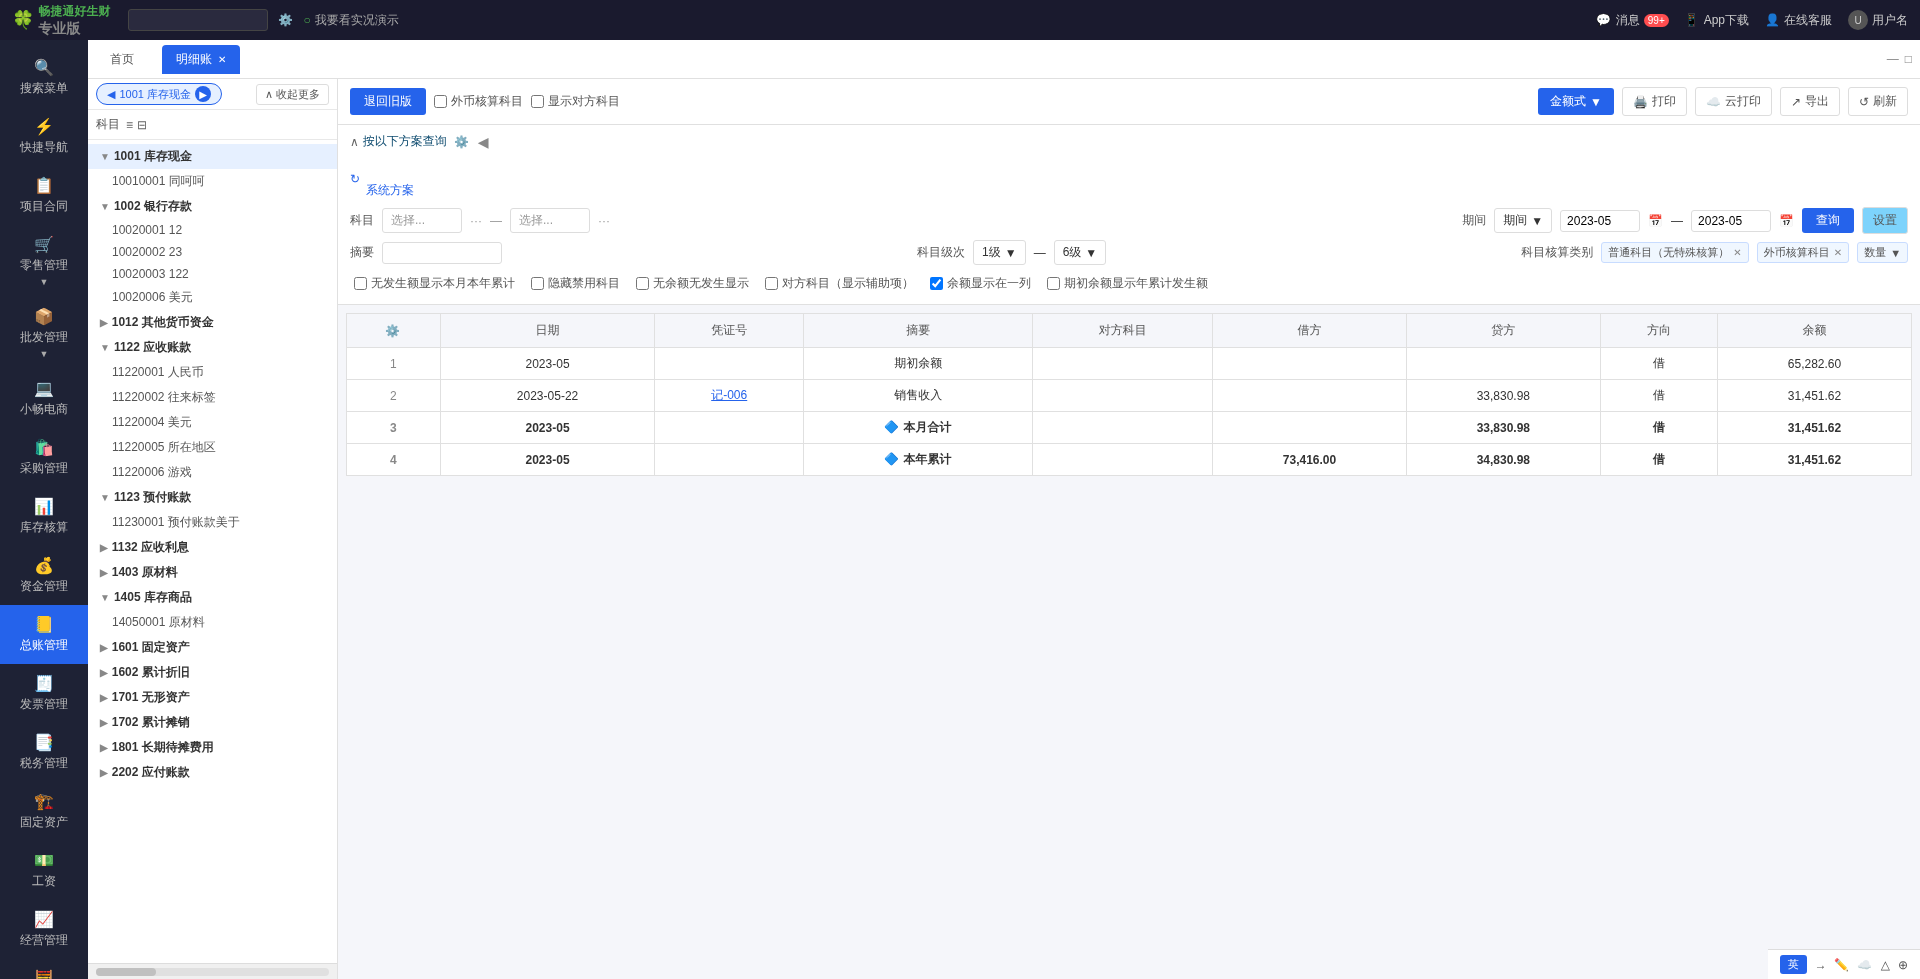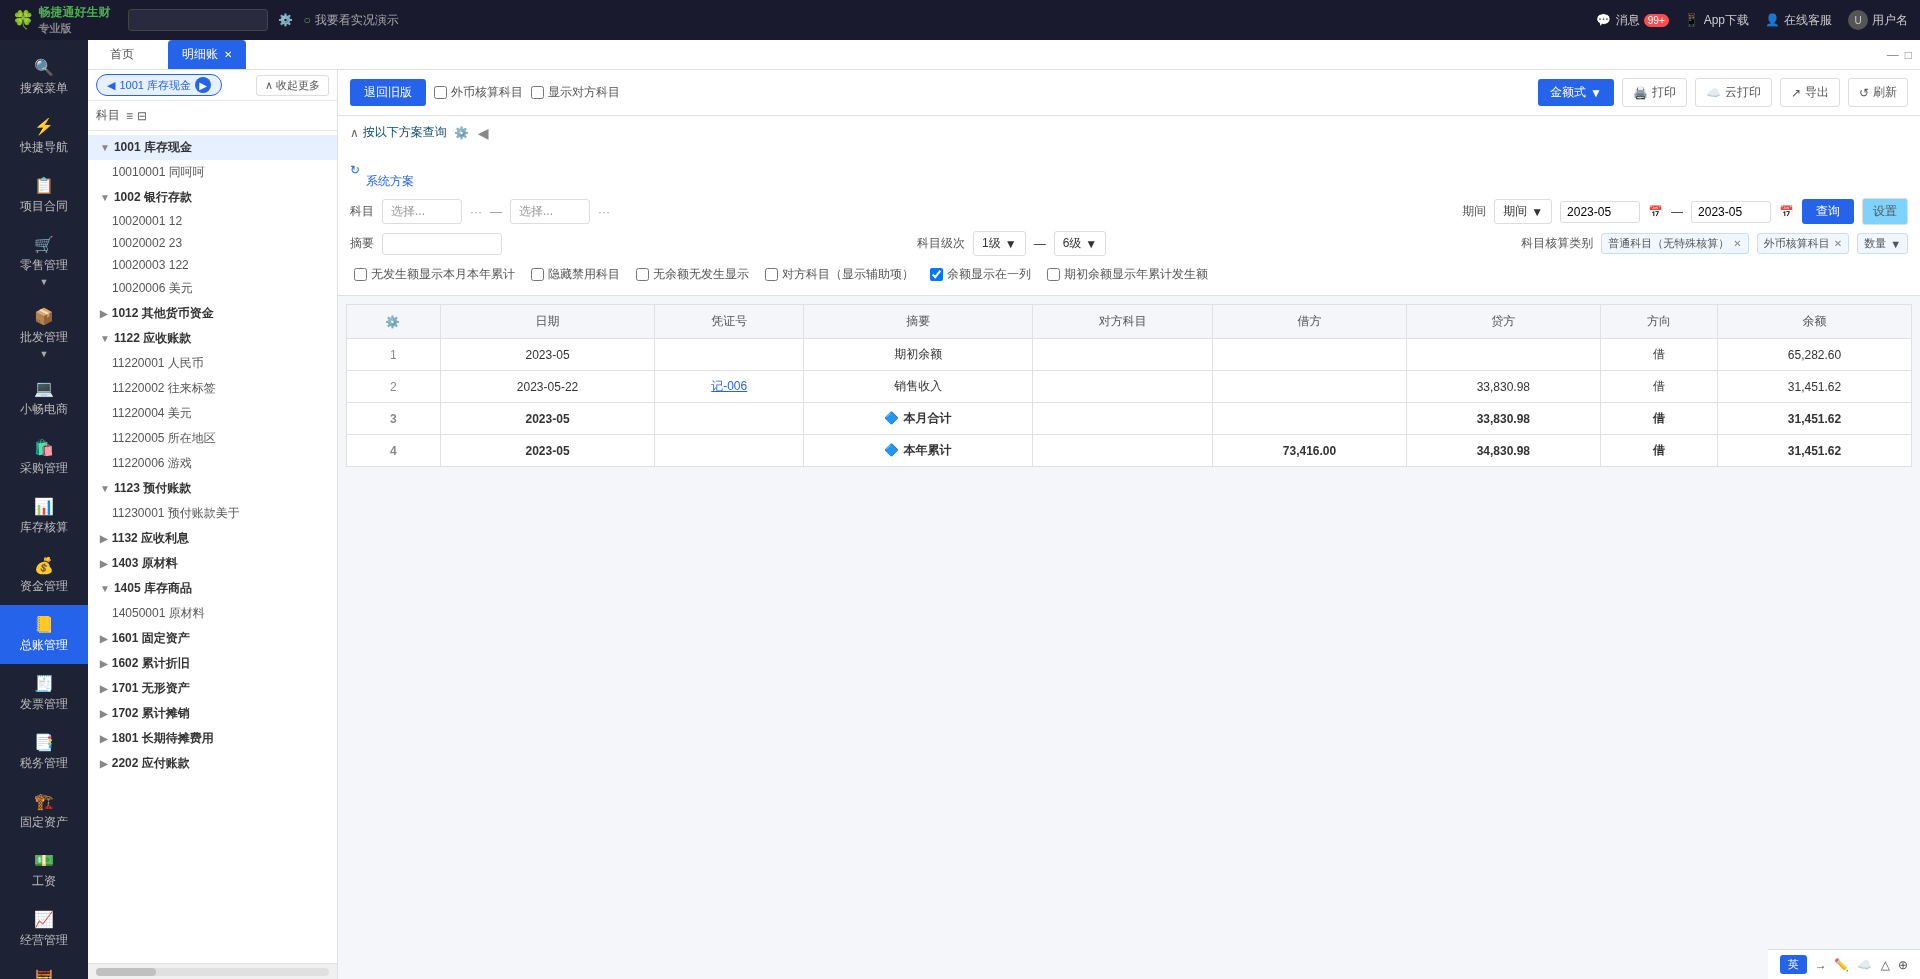--- a/index.html
+++ b/index.html
@@ -24,21 +24,21 @@
     
     .sidebar { width: 88px; background: #1e2235; display: flex; flex-direction: column; align-items: center; padding-top: 8px; color: #aaa; flex-shrink: 0; }
     .sidebar-item { width: 100%; text-align: center; padding: 10px 4px; cursor: pointer; font-size: 12px; color: #bbb; display: flex; flex-direction: column; align-items: center; gap: 3px; }
     .sidebar-item.active { background: #2563eb; color: #fff; }
     .sidebar-item .icon { font-size: 16px; }
 
     
     .content-area { flex: 1; display: flex; flex-direction: column; overflow: hidden; }
 
     
-    .tab-bar { display: flex; align-items: center; background: #fff; border-bottom: 1px solid #e0e0e0; height: 30px; padding: 0 8px; gap: 20px; }
+    .tab-bar { display: flex; align-items: center; background: #fff; border-bottom: 1px solid #e0e0e0; height: 39px; padding: 0 8px; gap: 14px; }
     .tab { padding: 6px 14px; border-radius: 4px 4px 0 0; cursor: pointer; font-size: 12px; display: flex; align-items: center; gap: 6px; }
     .tab.home { color: #555; }
     .tab.active { background: #2563eb; color: #fff; }
     .tab-close { font-size: 10px; cursor: pointer; }
 
     
     .main-content { flex: 1; display: flex; overflow: hidden; }
 
     
     .left-panel { width: 250px; background: #fff; border-right: 1px solid #e0e0e0; display: flex; flex-direction: column; flex-shrink: 0; overflow: hidden; }
@@ -94,21 +94,21 @@
     .period-input { border: 1px solid #ddd; border-radius: 3px; padding: 3px 8px; font-size: 12px; width: 80px; }
   </style>
 </head>
 <body>
 
 <div class="top-bar">
   <div class="top-bar-logo">
     <span style="font-size:18px;">🍀</span>
     <div>
       <div style="font-size:12px;color:#4CAF50;font-weight:bold;">畅捷通好生财</div>
-      <div style="font-size:11px;color:#888;">专业版</div>
+      <div style="font-size:14px;color:#888;">专业版</div>
     </div>
   </div>
   <input class="top-bar-search" placeholder="" style="margin-left: 8px;">
   <div style="color:#aaa;cursor:pointer;">⚙️</div>
   <div class="top-bar-demo">
     <span style="color:#4CAF50;">○</span>
     <span>我要看实况演示</span>
   </div>
   <div class="top-bar-right">
     <div class="top-bar-right-item">

